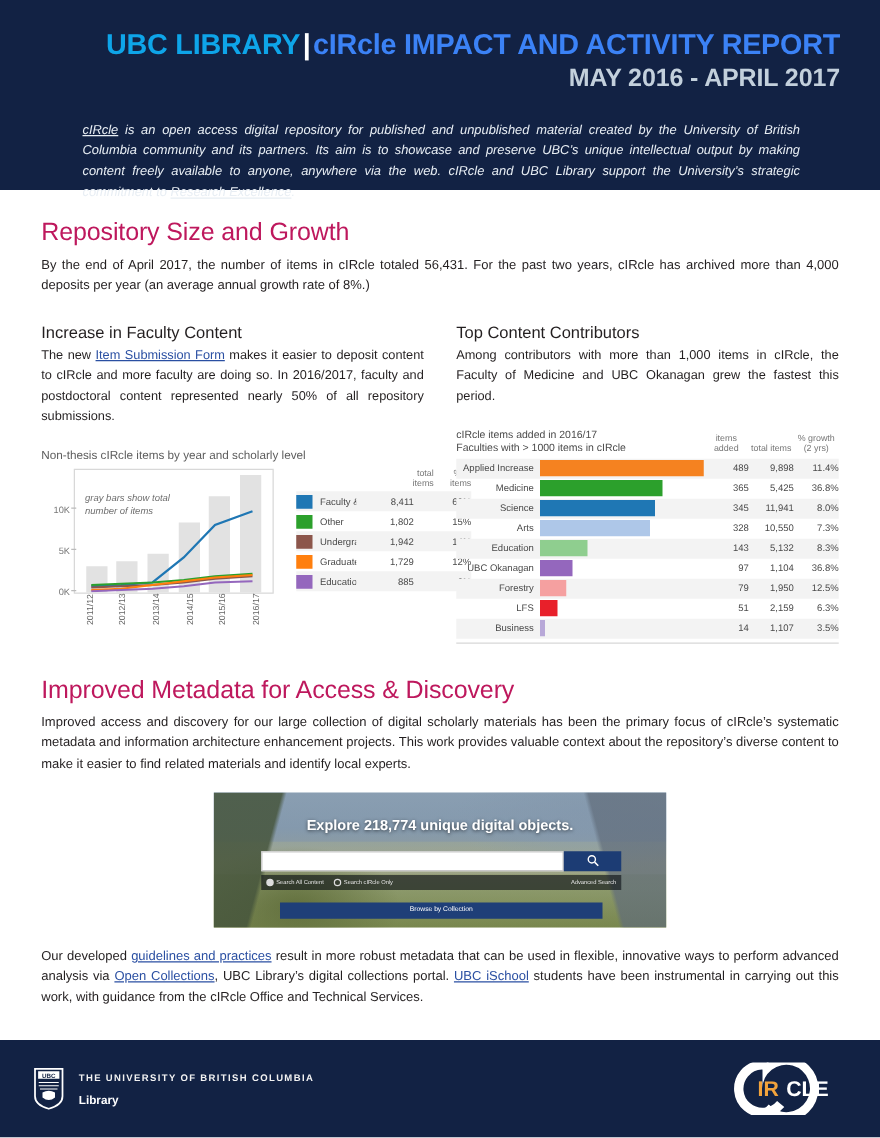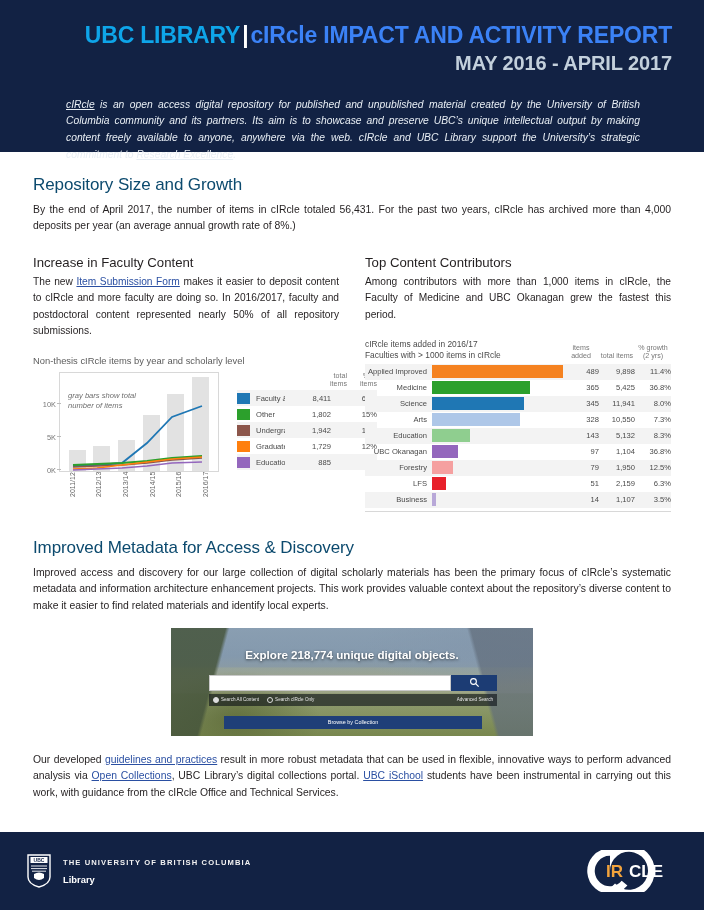--- a/index.html
+++ b/index.html
@@ -43,23 +43,23 @@
     font-size:10.3px;
     line-height:1.62;
     color:#e8eef4;
     font-style:italic;
     text-align:justify;
   }
   .intro u{text-decoration:underline;}
   
   .content{padding:0 33px;}
   h2.sec{
-    font-size:17px;
+    font-size:20px;
     font-weight:normal;
-    color:#0c4a6e;
+    color:#be185d;
     margin:23px 0 7px 0;
     letter-spacing:-0.1px;
   }
   p.body{
     font-size:10.4px;
     line-height:1.58;
     margin:0;
     text-align:justify;
     color:#231f20;
   }
@@ -295,21 +295,21 @@
           <div class="rc-ttl">
             <div>cIRcle items added in 2016/17</div>
             <div>Faculties with &gt; 1000 items in cIRcle</div>
           </div>
           <div class="rc-h">items added</div>
           <div class="rc-h">total items</div>
           <div class="rc-h">% growth (2 yrs)</div>
         </div>
 
         <div class="rc-row alt">
-          <div class="rc-name">Applied Improved</div>
+          <div class="rc-name">Applied Increase</div>
           <div class="rc-barwrap">
               <div class="rc-bar" style="width:100%;background:#f58220"></div>
             </div>
           <div class="rc-v">489</div>
           <div class="rc-v">9,898</div>
           <div class="rc-v">11.4%</div>
         </div>
         <div class="rc-row">
           <div class="rc-name">Medicine</div>
           <div class="rc-barwrap">

